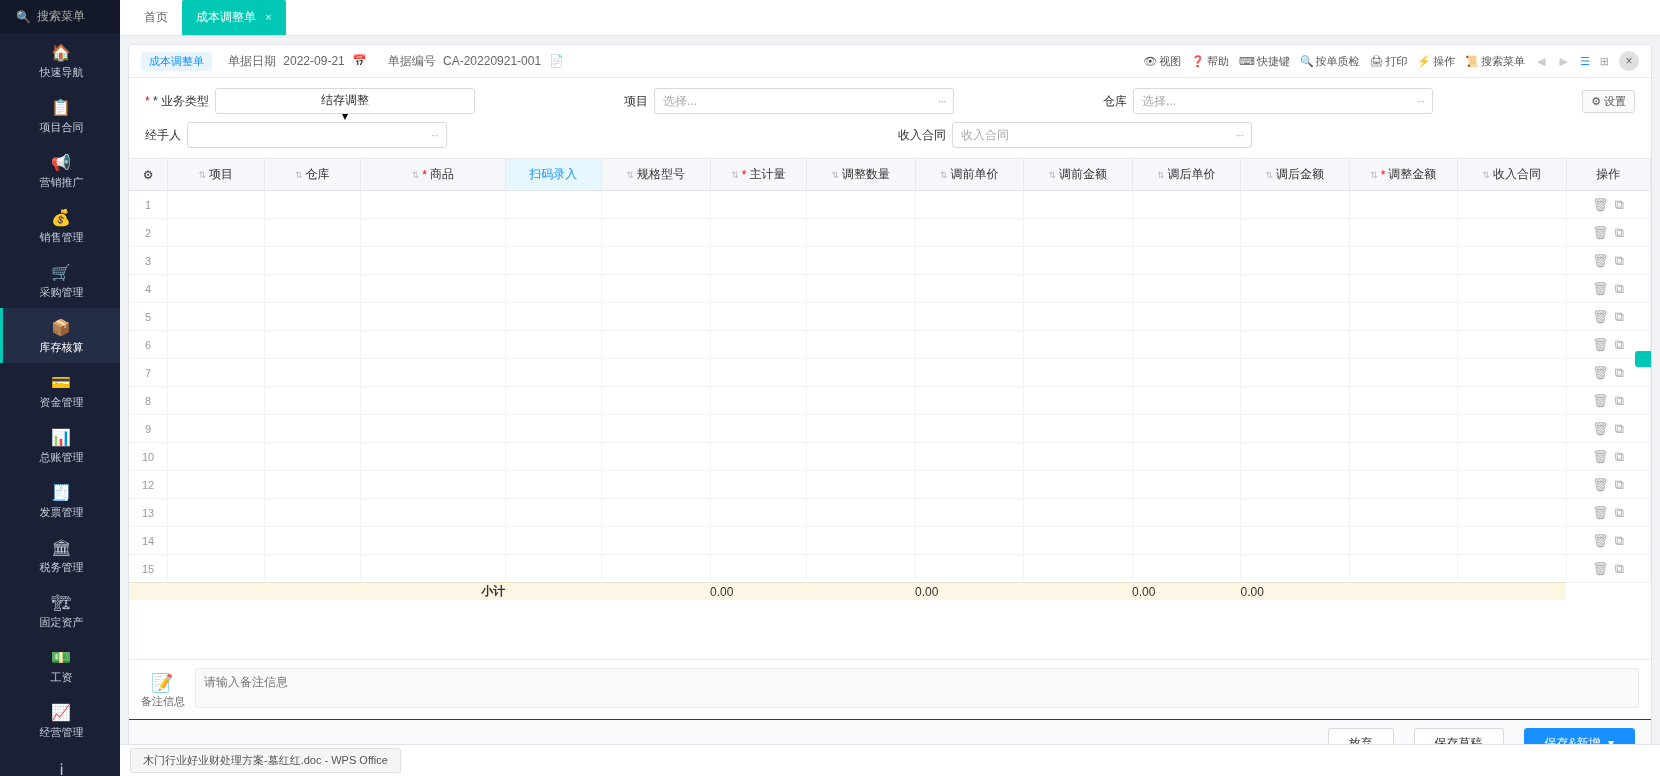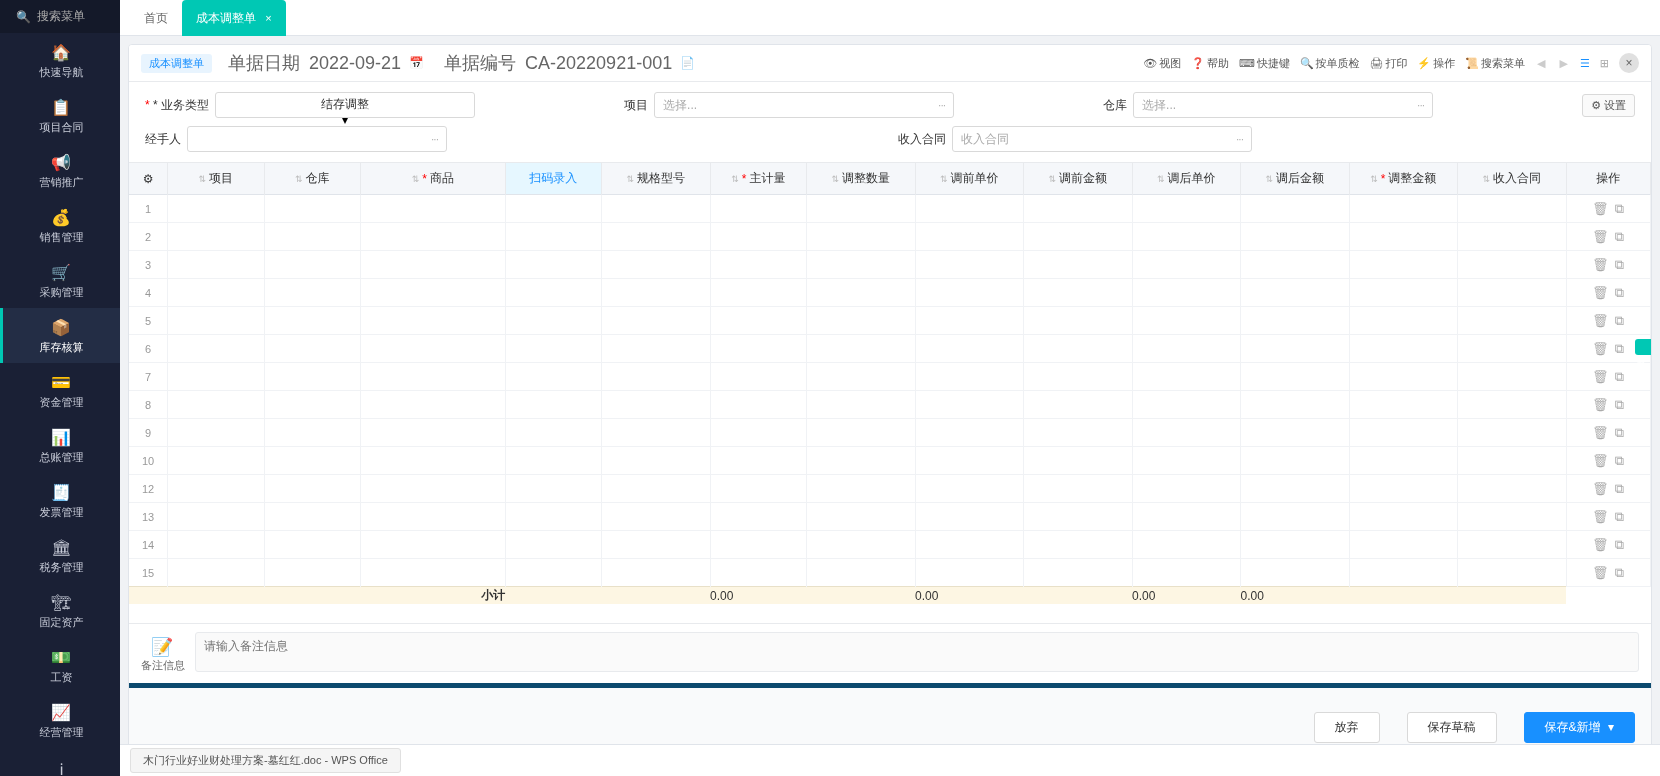--- a/index.html
+++ b/index.html
@@ -41,21 +41,21 @@
       flex: 1;
       display: flex;
       flex-direction: column;
       background: #f0f2f5;
       overflow: hidden;
     }
 
     
     .tab-bar {
       display: flex;
-      align-items: center;
+      align-items: flex-end;
       background: #fff;
       border-bottom: 1px solid #e0e4ea;
       padding: 0 10px;
       height: 36px;
     }
     .tab-item {
       padding: 0 14px;
       height: 36px;
       line-height: 36px;
       cursor: pointer;
@@ -94,21 +94,21 @@
       flex-wrap: wrap;
       gap: 4px;
     }
     .doc-title-tag {
       background: #e8f4fe;
       color: #1890ff;
       padding: 2px 8px;
       border-radius: 3px;
       font-size: 11px;
     }
-    .doc-meta { color: #333; font-size: 18px; margin-left: 8px; }
+    .doc-meta { color: #333; font-size: 12px; margin-left: 8px; }
     .doc-meta span { color: #666; margin-left: 4px; }
     .doc-actions {
       margin-left: auto;
       display: flex;
       align-items: center;
       gap: 10px;
       font-size: 11px;
       color: #555;
     }
     .doc-actions .action-btn { cursor: pointer; display: flex; align-items: center; gap: 2px; }
@@ -216,24 +216,24 @@
       height: 40px;
       resize: none;
       width: 100%;
     }
 
     
     .footer-bar {
       display: flex;
       align-items: center;
       justify-content: flex-end;
-      padding: 24px 16px;
+      padding: 8px 16px;
       background: #f9fafb;
-      border-top: 5px solid #0c4a6e;
-      gap: 27px;
+      border-top: 1px solid #0c4a6e;
+      gap: 20px;
     }
     .btn {
       padding: 6px 20px;
       border-radius: 3px;
       font-size: 12px;
       cursor: pointer;
       border: 1px solid #d9d9d9;
       background: #fff;
       color: #333;
     }

